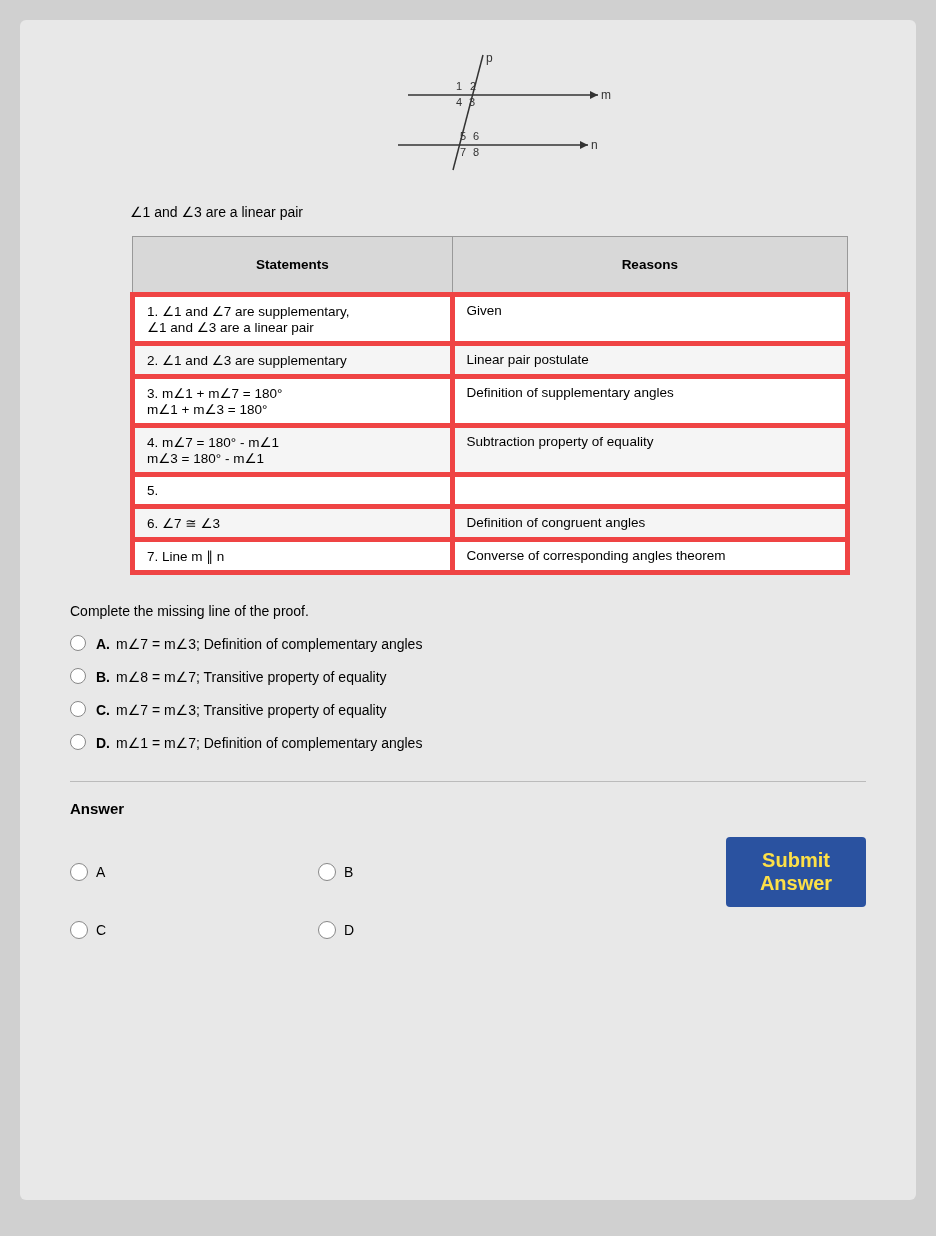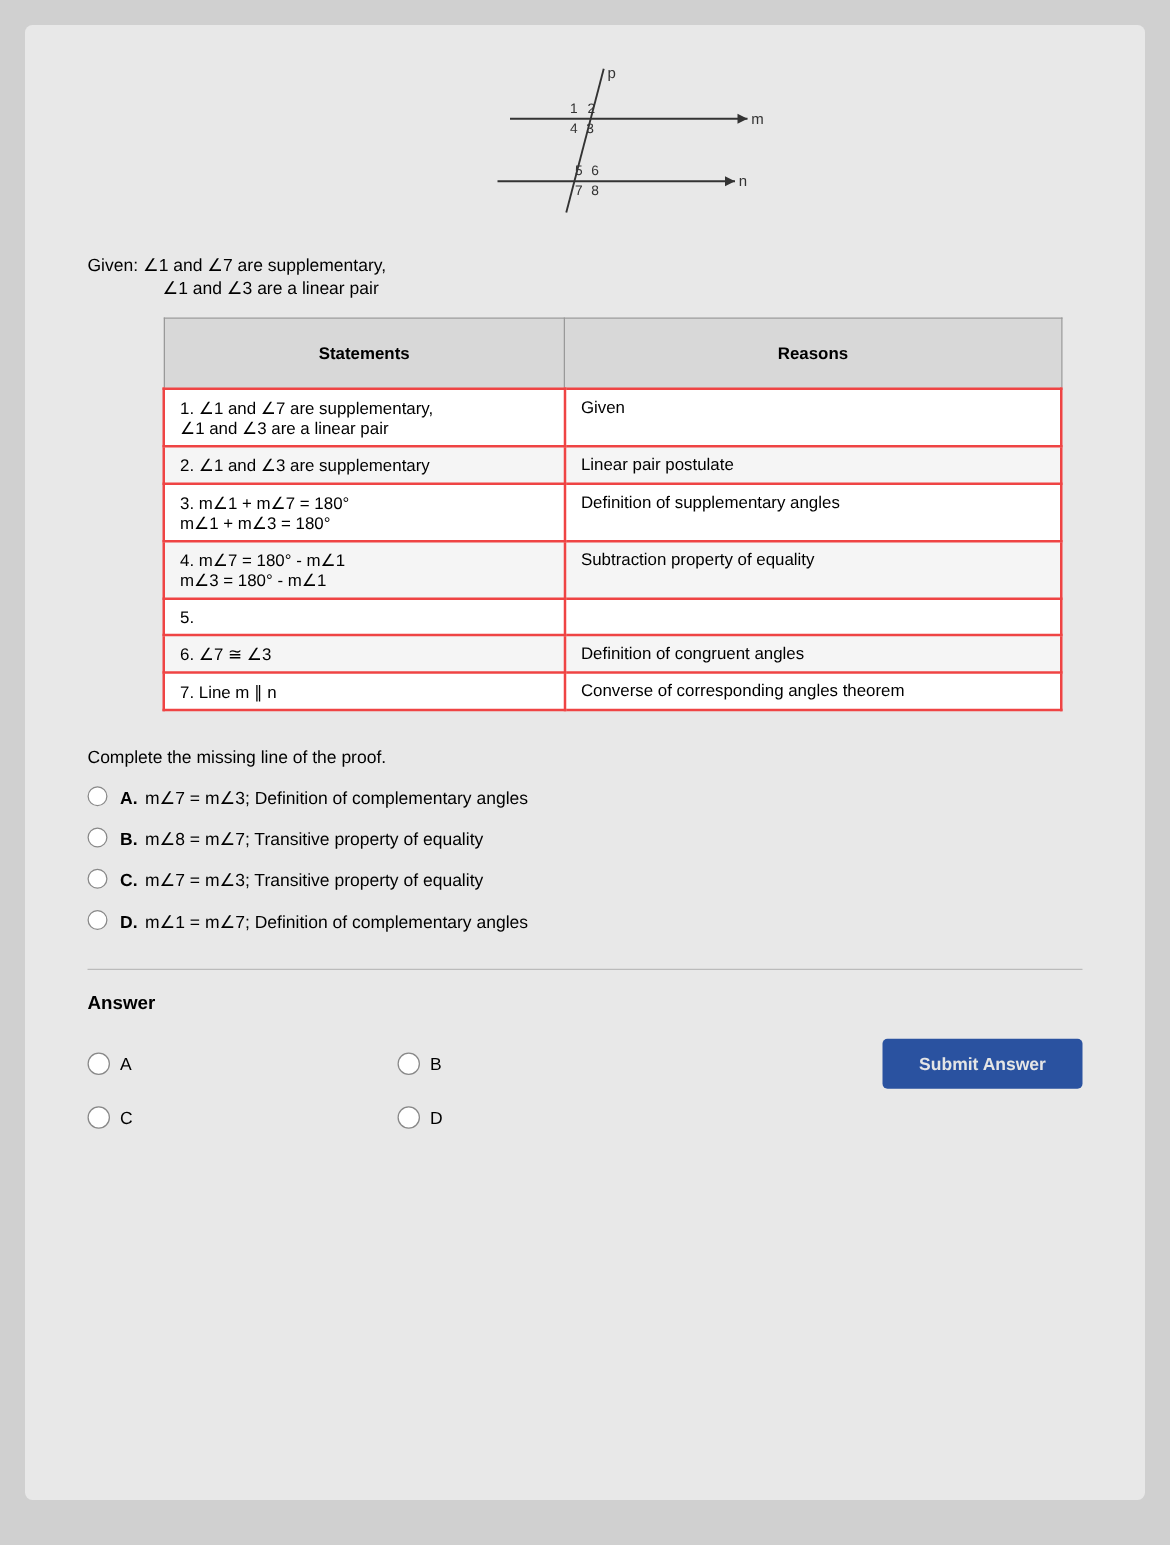--- a/index.html
+++ b/index.html
@@ -56,21 +56,21 @@
       font-size: 13.5px;
     }
     .proof-table th {
       background: #d8d8d8;
       border: 1px solid #999;
       padding: 20px 12px;
       font-weight: bold;
       text-align: center;
     }
     .proof-table td {
-      border: 2px solid #ef4444;
+      border: 5px solid #ef4444;
       padding: 6px 12px;
       vertical-align: top;
     }
     .proof-table td:first-child {
       width: 340px;
     }
     .proof-table td:last-child {
       width: 424px;
       margin-top: 43px;
     }
@@ -141,30 +141,30 @@
     .answer-radio {
       width: 18px;
       height: 18px;
       border-radius: 50%;
       border: 1.5px solid #888;
       background: #fff;
       flex-shrink: 0;
     }
     .submit-btn {
       background: #2a52a0;
-      color: #e5e5e5;
+      color: #fde047;
       border: none;
       border-radius: 4px;
       padding: 12px 24px;
-      font-size: 14px;
+      font-size: 20px;
       font-weight: bold;
       cursor: pointer;
       grid-column: 3;
       grid-row: 1;
-      width: 160px;
+      width: 140px;
       justify-self: end;
     }
 
     
     svg text {
       font-family: Arial, sans-serif;
     }
   </style>
 </head>
 <body>
@@ -192,23 +192,20 @@
       <text x="148" y="56" font-size="11" fill="#333">4</text>
 
       <text x="152" y="90" font-size="11" fill="#333">5</text>
       <text x="165" y="90" font-size="11" fill="#333">6</text>
       <text x="152" y="106" font-size="11" fill="#333">7</text>
       <text x="165" y="106" font-size="11" fill="#333">8</text>
     </svg>
   </div>
 
   <div class="given-prove">
-    <div class="given-line">
-      <span>Given: ∠1 and ∠7 are supplementary,</span>
-    </div>
     <div class="given-line indent">
       <span>∠1 and ∠3 are a linear pair</span>
     </div>
   </div>
 
   <div class="proof-table-wrapper">
     <table class="proof-table">
       <thead>
         <tr>
           <th>Statements</th>

